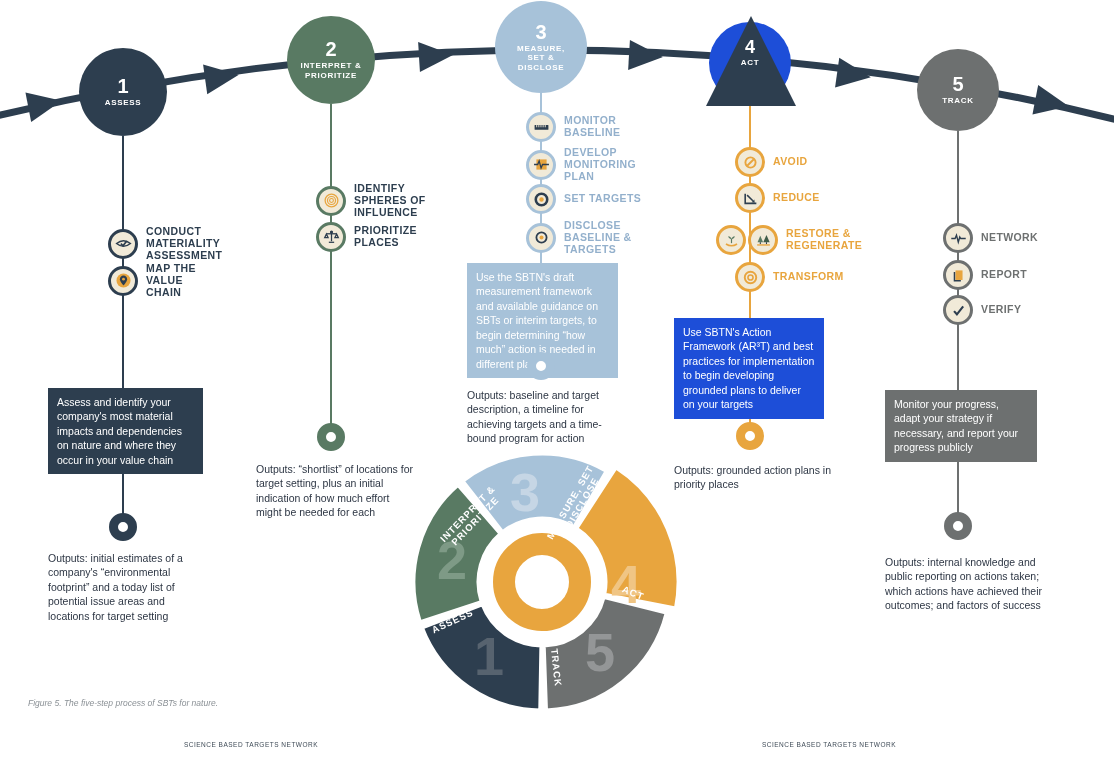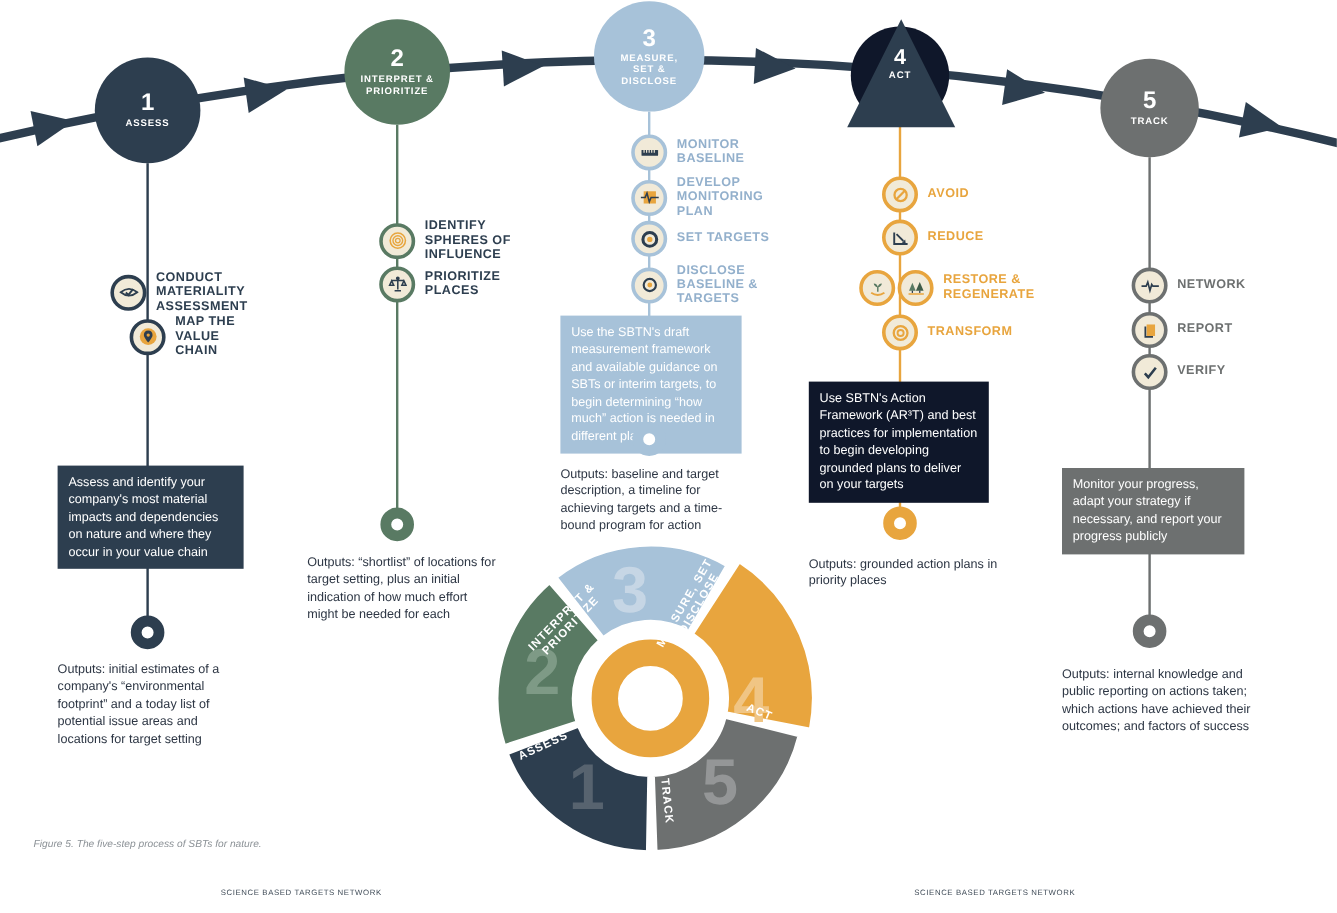--- a/index.html
+++ b/index.html
@@ -8,21 +8,21 @@
 
   .flow-arc { position:absolute; left:0; top:0; z-index:1; }
 
   .vline { position:absolute; width:2px; z-index:1; }
   .v1 { background:#2d3e4f; } .v2 { background:#597a63; } .v3 { background:#a7c2d9; }
   .v4 { background:#e8a53e; } .v5 { background:#6d7070; }
 
   .circle-step { position:absolute; border-radius:50%; display:flex; flex-direction:column;
     align-items:center; justify-content:center; color:#fff; text-align:center; z-index:3; }
   .bg1 { background:#2d3e4f; } .bg2 { background:#597a63; } .bg3 { background:#a7c2d9; }
-  .bg4 { background:#0f172a; } .bg5 { background:#6d7070; }
+  .bg4 { background:#1d4ed8; } .bg5 { background:#6d7070; }
   .step-num { font-size:20px; font-weight:bold; line-height:1; }
   .step-name { font-size:8px; font-weight:bold; letter-spacing:.7px; line-height:1.2; margin-top:2px; }
 
   .tri4 { position:absolute; left:706px; top:16px; width:0; height:0; z-index:4;
     border-left:45px solid transparent; border-right:45px solid transparent;
     border-bottom:90px solid #2d3e4f; }
   .tri4-label { position:absolute; left:704px; top:38px; width:92px; text-align:center;
     color:#fff; z-index:5; }
   .tri4-label .step-num { font-size:18px; }
 
@@ -100,21 +100,21 @@
   <div class="tri4"></div>
   <div class="tri4-label">
     <div class="step-num">4</div>
     <div class="step-name">ACT</div>
   </div>
   <div class="circle-step bg5" style="left:917px; top:49px; width:82px; height:82px;">
     <div class="step-num">5</div>
     <div class="step-name">TRACK</div>
   </div>
 
-  <div class="sub-row" style="left:92px; top:226px;">
+  <div class="sub-row" style="left:108px; top:226px;">
     <span class="sub-icon ic1">
       <svg width="17" height="17" viewBox="0 0 16 16">
           <path d="M1.5 8 Q8 2.7 14.5 8 Q8 13.3 1.5 8 Z" fill="none" stroke="#2d3e4f" stroke-width="1.4"></path>
           <path d="M5.5 8.2 l2 2 l3.6-4.6" stroke="#2d3e4f" stroke-width="1.6" fill="none"></path>
         </svg>
     </span>
     <span class="sub-label c-navy w130">CONDUCT MATERIALITY ASSESSMENT</span>
   </div>
   <div class="sub-row" style="left:108px; top:263px;">
     <span class="sub-icon ic1">

